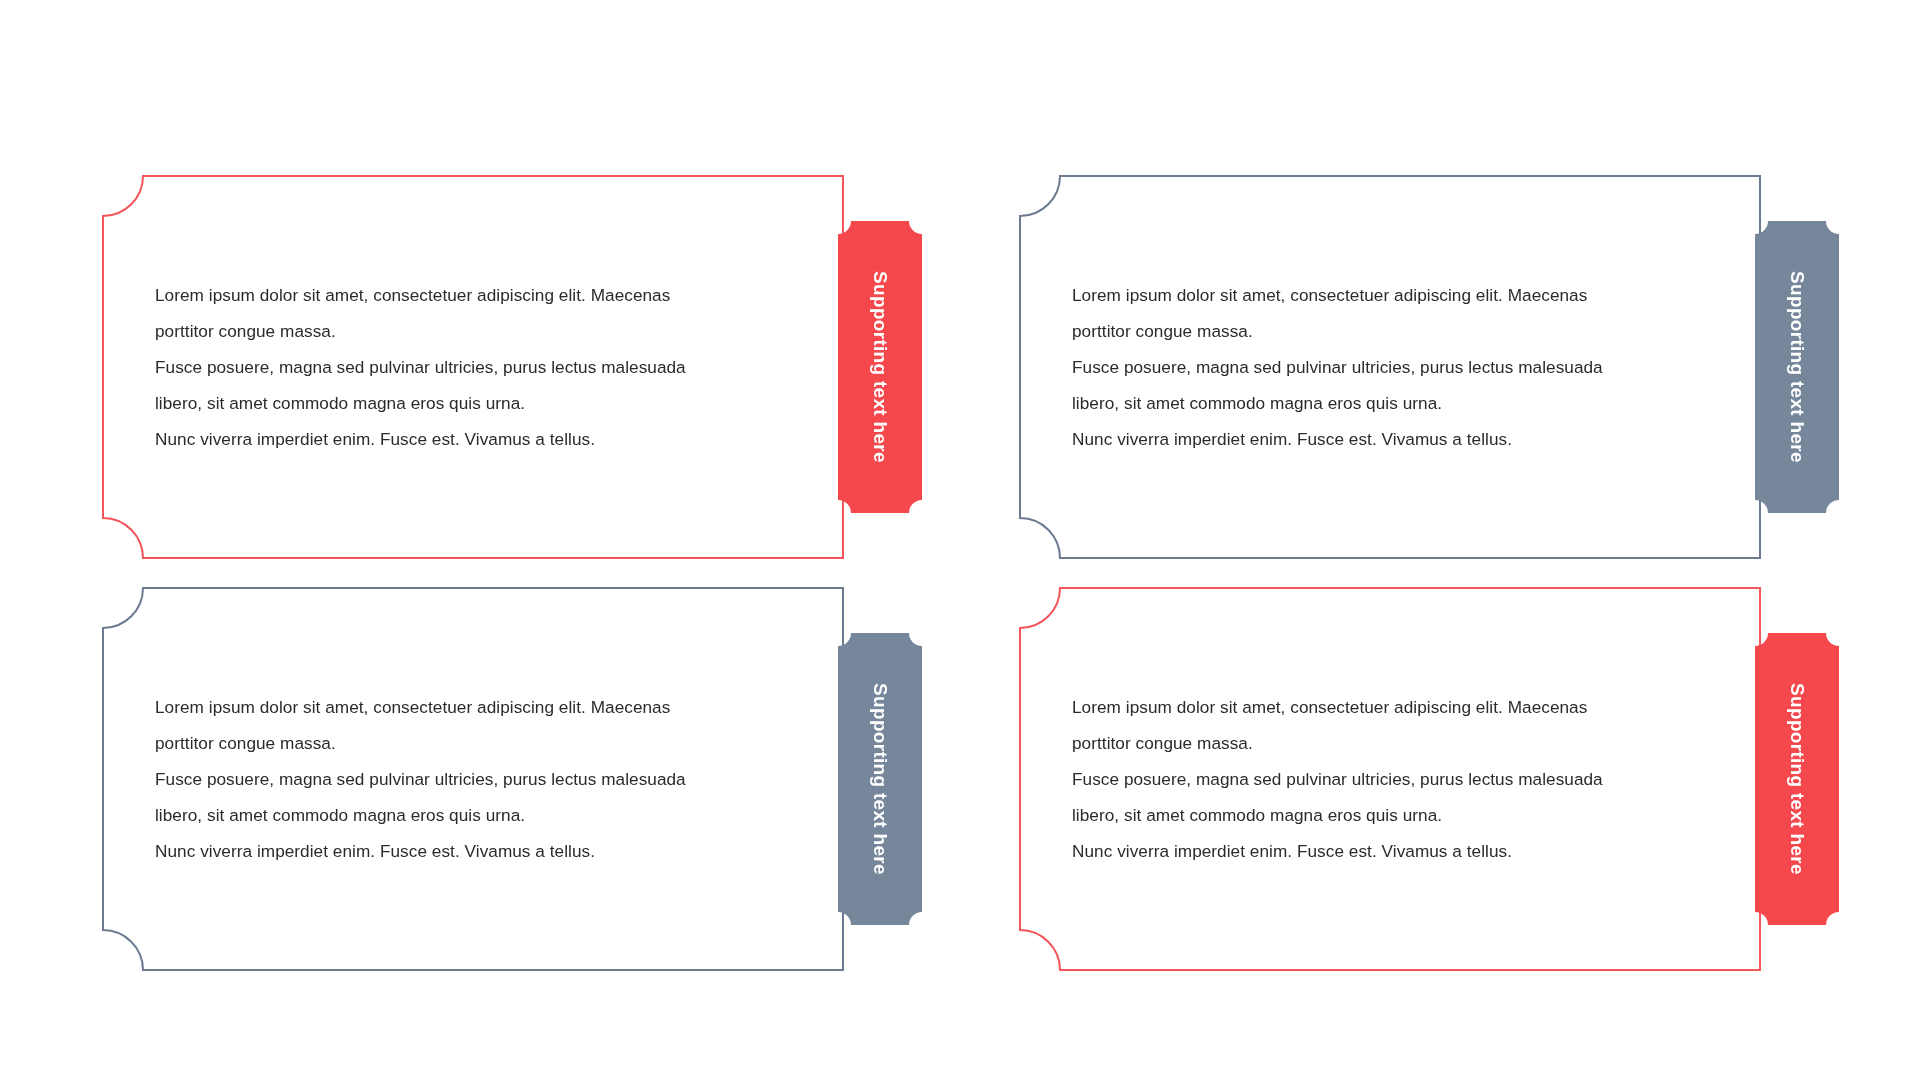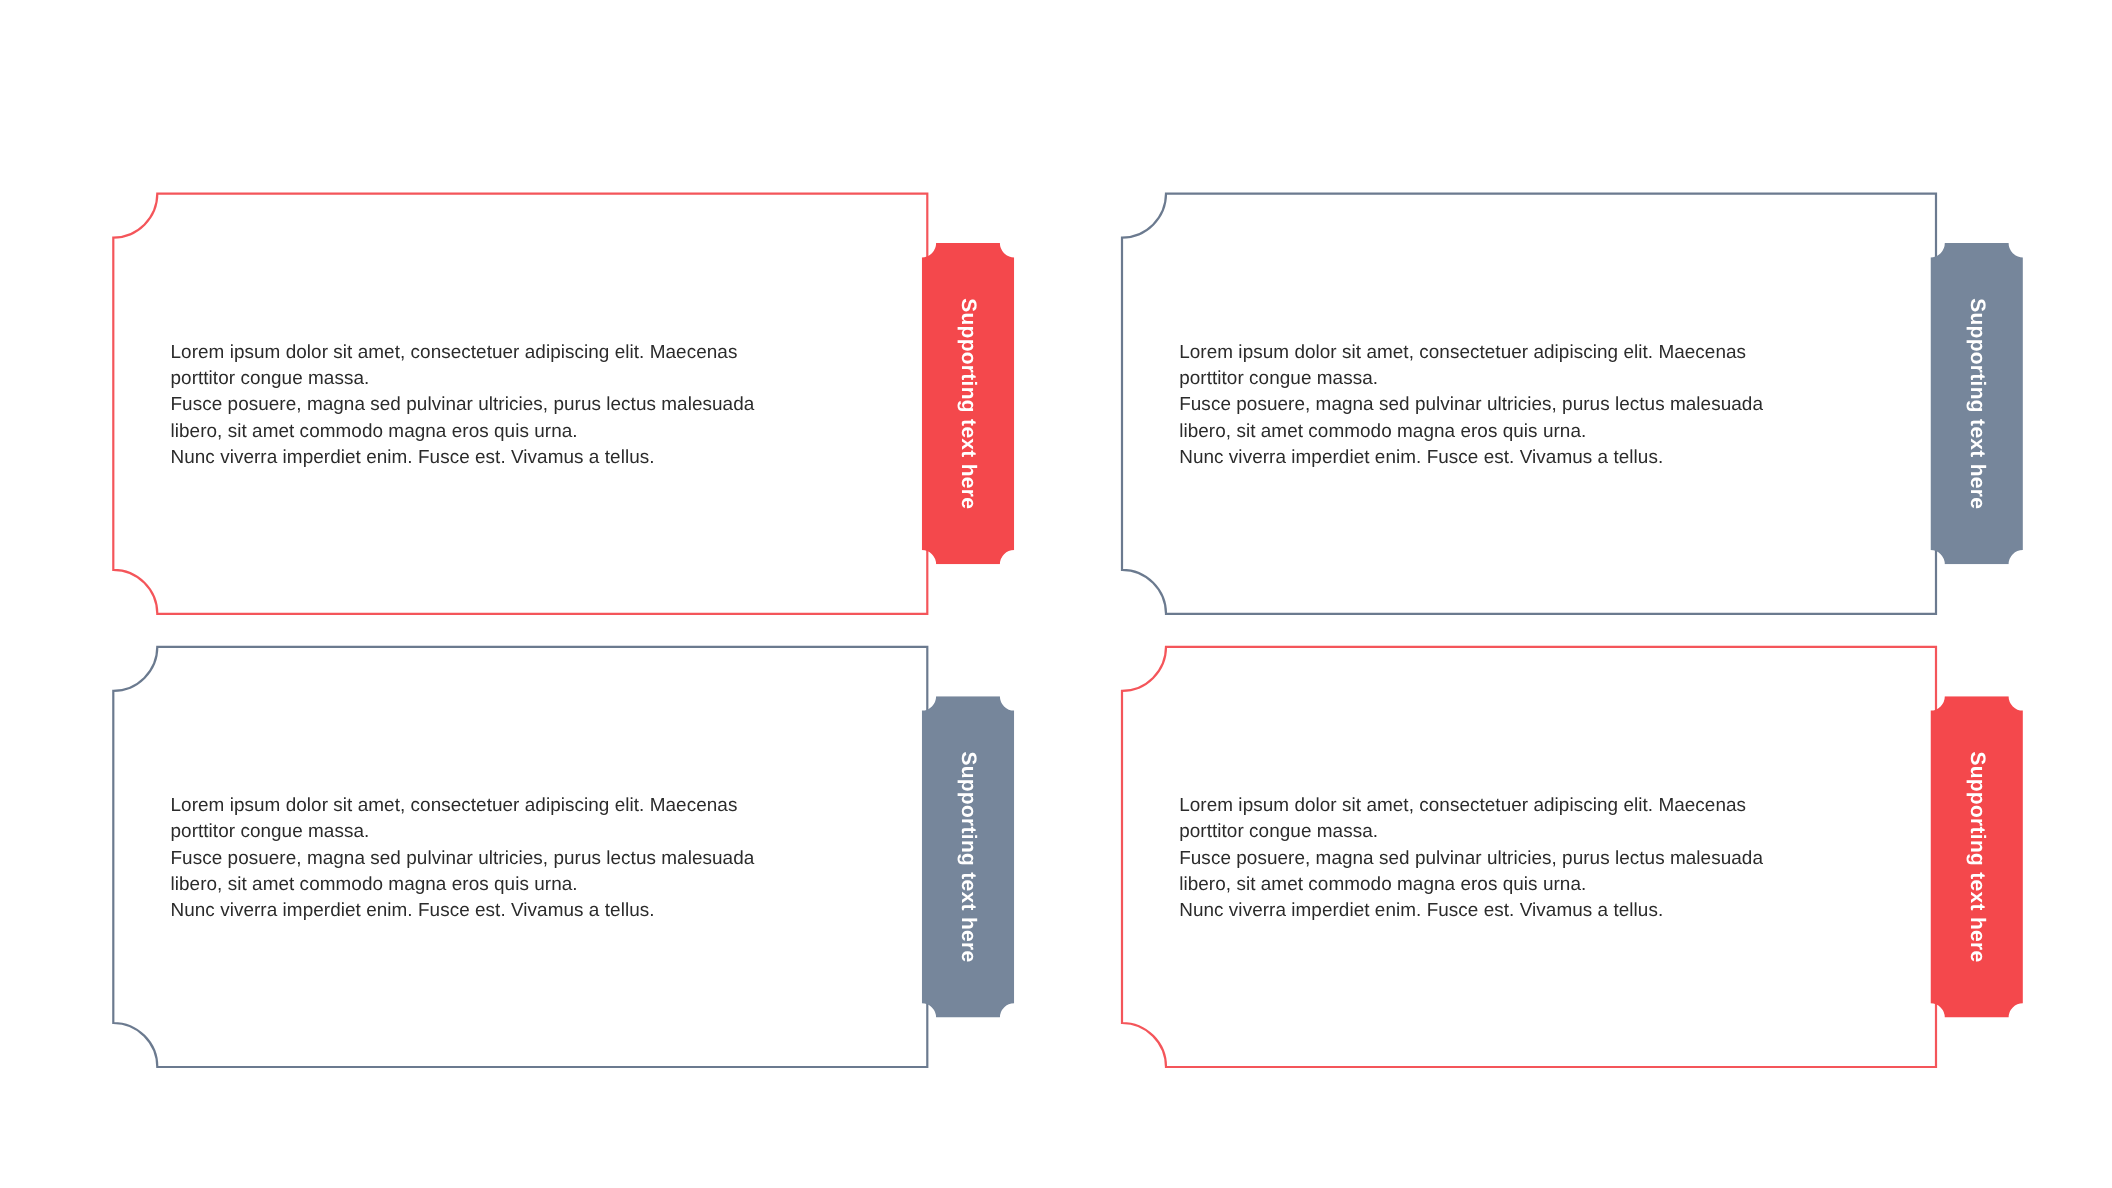--- a/index.html
+++ b/index.html
@@ -42,21 +42,21 @@
     width: 740px;
     height: 382px;
     display: flex;
     flex-direction: column;
     justify-content: center;
     padding: 0 66px 0 52px;
   }
 
   .para {
     font-size: 17.2px;
-    line-height: 24px;
+    line-height: 36px;
     color: #2b2b2b;
     letter-spacing: 0.05px;
     white-space: pre-line;
   }
 
   
   .tab {
     position: absolute;
     width: 84px;
     height: 292px;

